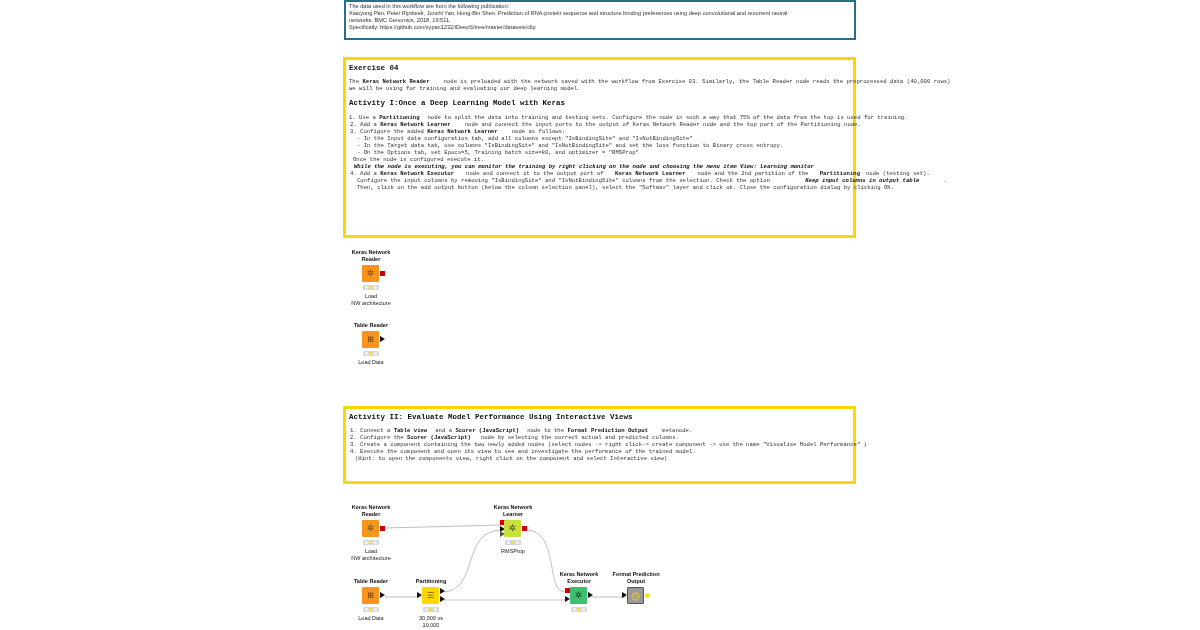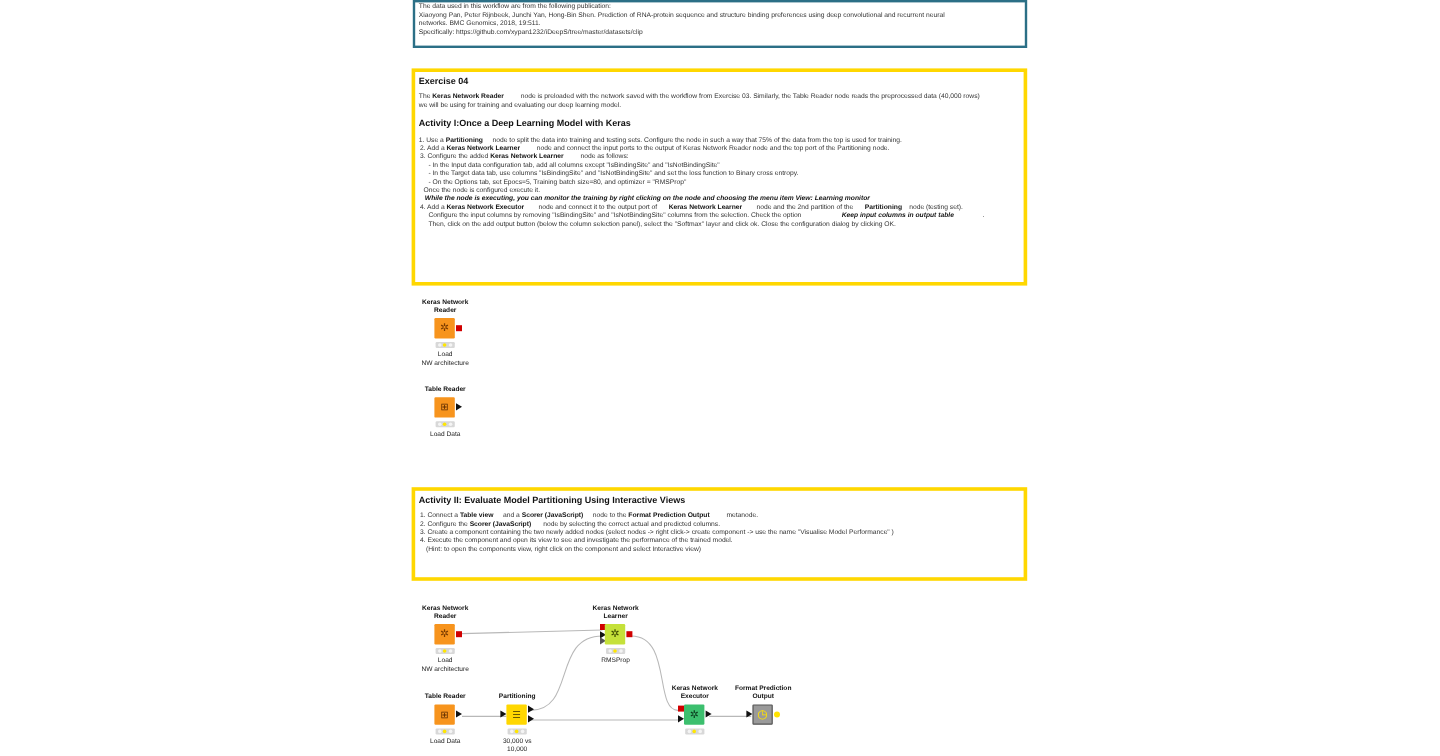--- a/index.html
+++ b/index.html
@@ -1,21 +1,21 @@
 <!DOCTYPE html>
 <html><head>
   <meta charset="utf-8">
   <style>
     * { box-sizing: border-box; margin: 0; padding: 0; }
     html, body { width: 1200px; height: 630px; background: #ffffff; overflow: hidden; }
     body { position: relative; font-family: "Liberation Sans", sans-serif; color: #222; }
 
     .annot { position: absolute; background: #fff; }
     .annot-blue { border: 2px solid #2b6f86; }
-    .annot-yellow { border: 3px solid #ffd700; }
+    .annot-yellow { border: 3px solid #ffd700; font-family: Liberation Mono, monospace; }
 
     .txt { font-size: 5.6px; line-height: 7px; color: #333; white-space: nowrap; }
     .h1 { font-size: 7.5px; font-weight: bold; color: #111; line-height: 10px; }
     .h2 { font-size: 7.5px; font-weight: bold; color: #111; line-height: 10px; }
     .b { font-weight: bold; color: #111; }
     .bi { font-weight: bold; font-style: italic; color: #111; }
     .gap { display: inline-block; }
 
     .node { position: absolute; width: 60px; text-align: center; }
     .node-title { font-size: 5.5px; font-weight: bold; line-height: 7px; color: #111; }
@@ -66,21 +66,21 @@
   <div class="txt" style="padding-left:1px;">
     <span>4. Add a </span><span class="b">Keras Network Executor</span><span class="gap" style="width:12px;"></span><span>node and connect it to the output port of </span><span class="gap" style="width:8px;"></span><span class="b">Keras Network Learner</span><span class="gap" style="width:12px;"></span><span>node and the 2nd partition of the </span><span class="gap" style="width:8px;"></span><span class="b">Partitioning</span><span class="gap" style="width:6px;"></span><span>node (testing set).</span>
   </div>
   <div class="txt" style="padding-left:8px;">
     <span>Configure the input columns by removing "IsBindingSite" and  "IsNotBindingSite" columns from the selection. Check the option </span><span class="gap" style="width:32px;"></span><span class="bi">Keep input columns in output table</span><span class="gap" style="width:24px;"></span><span>.</span>
   </div>
   <div class="txt" style="padding-left:8px;">Then, click on the add output button (below the column selection panel), select the "Softmax" layer and click ok. Close the configuration dialog by clicking OK.</div>
 </div>
 
 <div class="annot annot-yellow" style="left:343px; top:406px; width:513px; height:78px; padding:2px 3px;">
-  <div class="h2" style="margin-top:1px;">Activity II: Evaluate Model Partitioning Using Interactive Views</div>
+  <div class="h2" style="margin-top:1px;">Activity II: Evaluate Model Performance Using Interactive Views</div>
   <div class="txt" style="margin-top:5px; padding-left:1px;">
     <span>1. Connect a </span><span class="b">Table view</span><span class="gap" style="width:8px;"></span><span>and a </span><span class="b">Scorer (JavaScript)</span><span class="gap" style="width:8px;"></span><span>node to the </span><span class="b">Format Prediction Output</span><span class="gap" style="width:14px;"></span><span>metanode.</span>
   </div>
   <div class="txt" style="padding-left:1px;">
     <span>2. Configure the </span><span class="b">Scorer (JavaScript)</span><span class="gap" style="width:10px;"></span><span>node by selecting the correct actual and predicted columns.</span>
   </div>
   <div class="txt" style="padding-left:1px;">3. Create a component containing the two newly added nodes (select nodes -&gt; right click-&gt; create component -&gt; use the name "Visualise Model Performance" )</div>
   <div class="txt" style="padding-left:1px;">4. Execute the component and open its view to see and investigate the performance of the trained model.</div>
   <div class="txt" style="padding-left:6px;">(Hint: to open the components view, right click on the component and select Interactive view)</div>
 </div>

